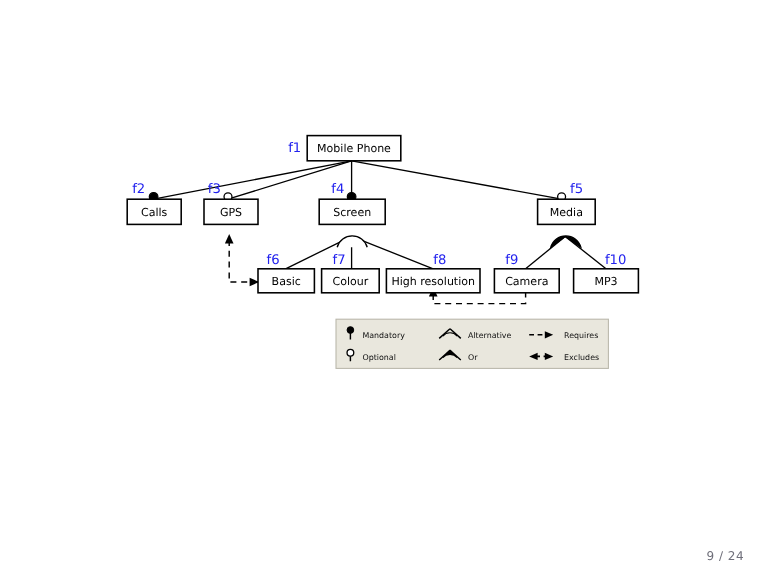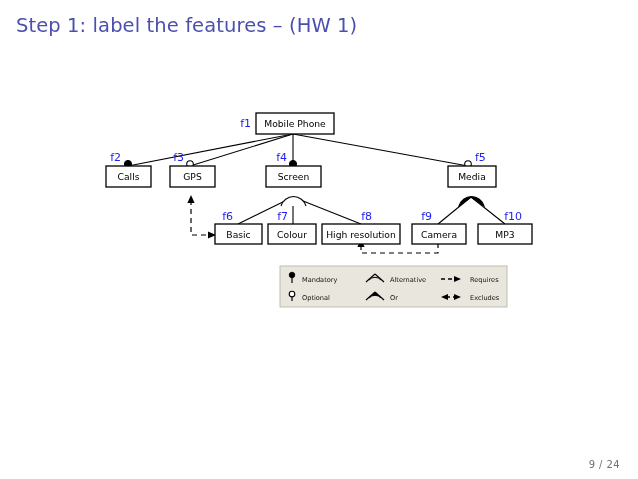--- a/index.html
+++ b/index.html
@@ -59,21 +59,20 @@
   svg text { font-family: "DejaVu Sans", sans-serif; }
   .fbox-label { font-size: 9.2px; fill: #000000; }
   .flabel { font-size: 11px; fill: #2222EE; font-weight: 400; }
   .legend-label { font-size: 6.6px; fill: #111111; }
 </style>
 </head>
 <body>
 
 <div id="slide">
 
-  <div class="slide-title">Step 1: label the features – (HW 1)</div>
 
   <svg id="diagram" viewBox="0 0 638 225">
 
     
     <g stroke="#000000" stroke-width="1.1" fill="none">
       <line x1="293" y1="38" x2="128" y2="70"></line>
       <line x1="293" y1="38" x2="190" y2="70"></line>
       <line x1="293" y1="38" x2="293" y2="70"></line>
       <line x1="293" y1="38" x2="468" y2="70"></line>
     </g>

